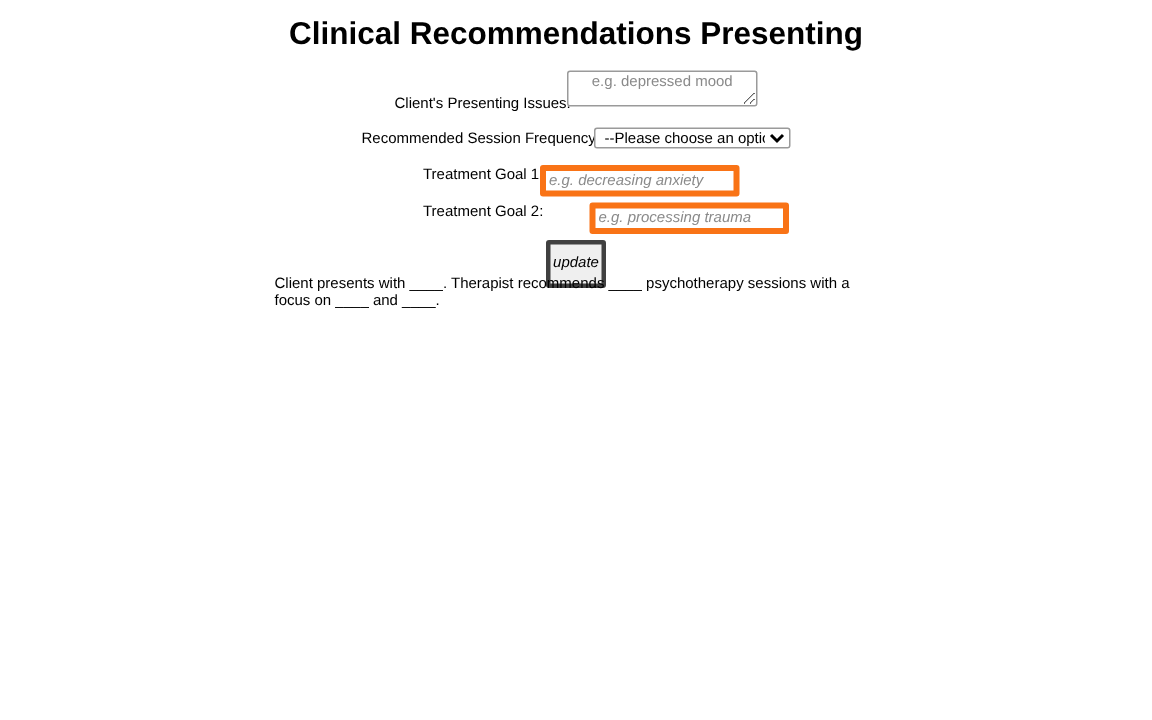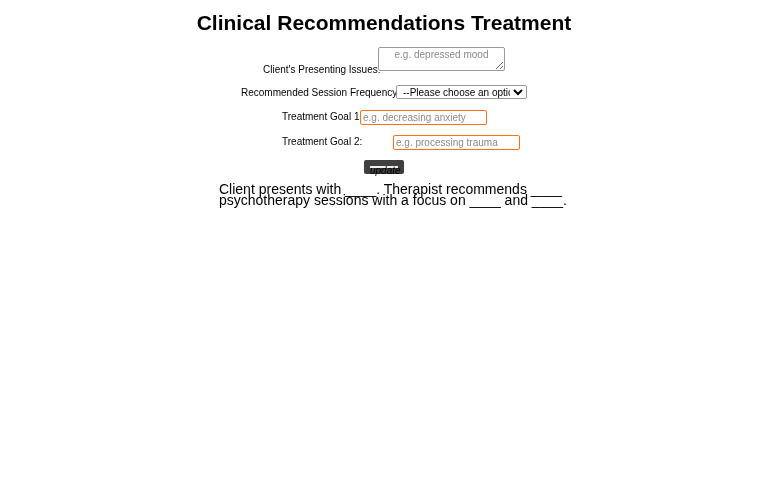--- a/index.html
+++ b/index.html
@@ -3,28 +3,28 @@
 <meta charset="utf-8">
 <style>
   html, body { margin: 0; padding: 0; background: #ffffff; }
   body { width: 768px; height: 480px; font-family: "Liberation Sans", sans-serif; color: #000; position: relative; overflow: hidden; }
   h1 { position: absolute; left: 0; top: 11px; width: 768px; text-align: center; margin: 0; font-size: 21px; font-weight: bold; line-height: 24px; }
   .row { position: absolute; font-size: 10px; line-height: 12px; white-space: nowrap; }
   .lbl { font-size: 10px; }
   textarea { position: absolute; left: 378px; top: 47px; width: 121px; height: 20px; font-family: "Liberation Sans", sans-serif; font-size: 10px; border: 1px solid #9a9a9a; border-radius: 2px; padding: 1px 2px; resize: both; box-sizing: content-box; margin: 0; text-align: center; }
   textarea::placeholder, input::placeholder { color: #8a8a8a; }
   select { position: absolute; left: 396px; top: 85px; width: 131px; height: 14px; font-family: "Liberation Sans", sans-serif; font-size: 10px; border: 1px solid #9a9a9a; border-radius: 2px; padding: 0 0 0 2px; margin: 0; background: #fff; }
-  input[type=text] { position: absolute; width: 121px; height: 11px; font-family: "Liberation Sans", sans-serif; font-size: 10px; border: 1px solid #f97316; border-radius: 2px; padding: 1px 2px; margin: 0; }
-  button { position: absolute; left: 364px; top: 160px; width: 40px; height: 14px; font-family: "Liberation Sans", sans-serif; font-size: 10px; line-height: 10px; border: 6px solid #404040; border-radius: 2px; background: #efefef; padding: 0; margin: 0; font-style: italic; }
-  .output { position: absolute; left: 183px; top: 184px; width: 400px; font-size: 14px; line-height: 11px; margin-left: 36px; }
+  input[type=text] { position: absolute; width: 121px; height: 11px; font-family: "Liberation Sans", sans-serif; font-size: 10px; border: 4px solid #f97316; border-radius: 2px; padding: 1px 2px; margin: 0; font-style: italic; }
+  button { position: absolute; left: 364px; top: 160px; width: 40px; height: 32px; font-family: "Liberation Sans", sans-serif; font-size: 10px; line-height: 10px; border: 3px solid #404040; border-radius: 2px; background: #efefef; padding: 0; margin: 0; font-style: italic; }
+  .output { position: absolute; left: 183px; top: 184px; width: 400px; font-size: 10px; line-height: 11px; }
 </style>
 </head>
 <body>
 
-<h1>Clinical Recommendations Treatment</h1>
+<h1>Clinical Recommendations Presenting</h1>
 
 <span class="row lbl" style="left:263px; top:64px;">Client's Presenting Issues:</span>
 <textarea placeholder="e.g. depressed mood" style=""></textarea>
 
 <span class="row lbl" style="left:241px; top:87px;">Recommended Session Frequency:</span>
 <select>
   <option>--Please choose an option--</option>
 </select>
 
 <span class="row lbl" style="left:282px; top:111px;">Treatment Goal 1:</span>

